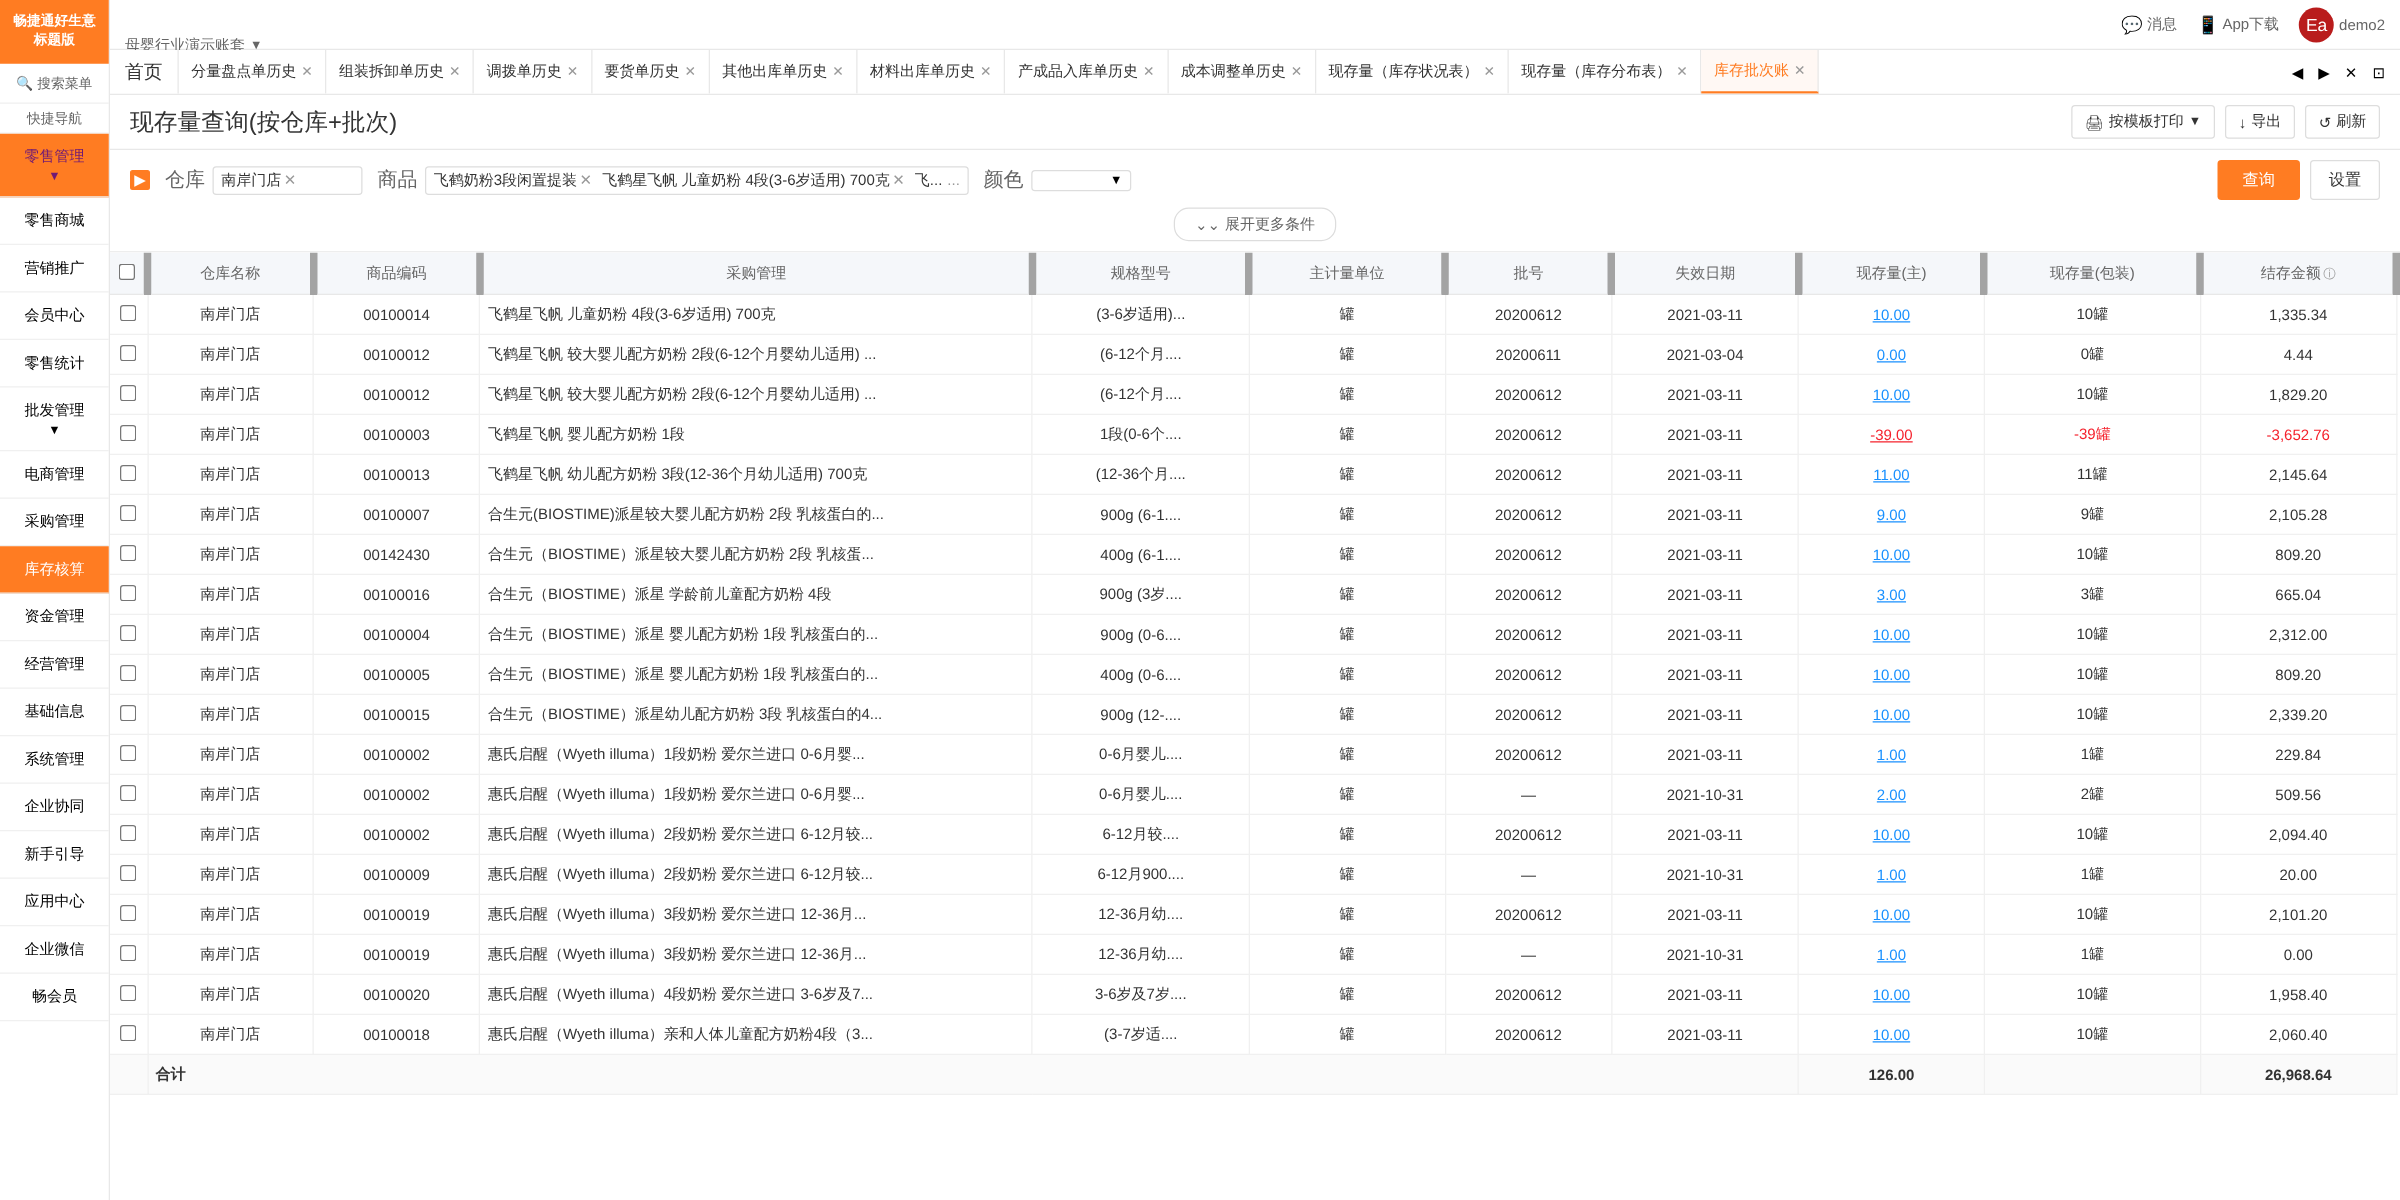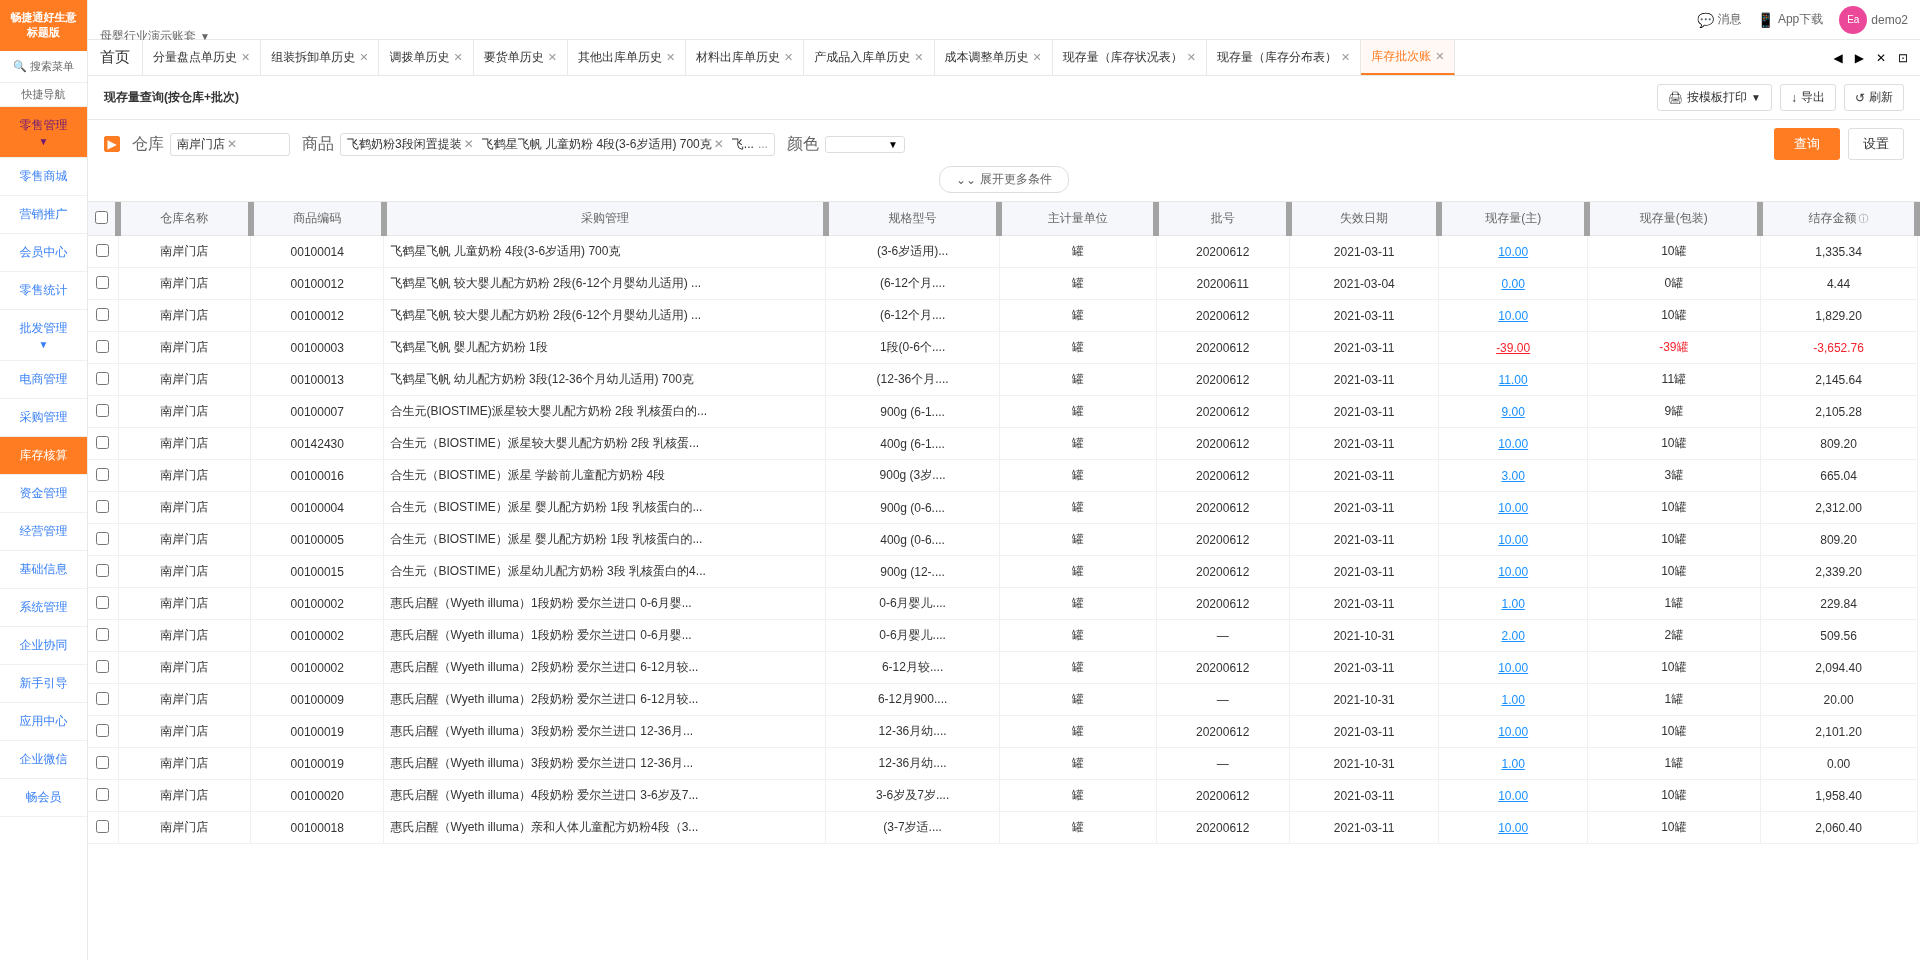--- a/index.html
+++ b/index.html
@@ -36,21 +36,21 @@
       font-size: 11px;
       color: #666;
       text-align: center;
       cursor: pointer;
       border-bottom: 1px solid #f0f0f0;
     }
     .sidebar-menu-item {
       padding: 10px 4px;
       text-align: center;
       font-size: 12px;
-      color: #3b82f6;
+      color: #000000;
       cursor: pointer;
       border-bottom: 1px solid #f0f0f0;
       display: flex;
       flex-direction: column;
       align-items: center;
       gap: 2px;
     }
     .sidebar-menu-item.active {
       background: #ff7c22;
       color: #fff;
@@ -97,26 +97,26 @@
       display: flex;
       align-items: center;
       gap: 16px;
       font-size: 12px;
       color: #666;
     }
     .topbar-right .user-avatar {
       width: 28px;
       height: 28px;
       border-radius: 50%;
-      background: #ec4899;
+      background: #b91c1c;
       color: #fff;
       display: flex;
       align-items: center;
       justify-content: center;
-      font-size: 10px;
+      font-size: 14px;
     }
 
     
     .tabbar {
       background: #fff;
       border-bottom: 1px solid #e8e8e8;
       display: flex;
       align-items: center;
       overflow: hidden;
       flex-shrink: 0;
@@ -179,22 +179,22 @@
     .page-header {
       background: #fff;
       padding: 8px 16px;
       display: flex;
       align-items: center;
       justify-content: space-between;
       border-bottom: 1px solid #e8e8e8;
       flex-shrink: 0;
     }
     .page-title {
-      font-size: 12px;
-      font-weight: bold;
+      font-size: 19px;
+      font-weight: normal;
       color: #333;
     }
     .page-header-actions {
       display: flex;
       align-items: center;
       gap: 8px;
     }
     .btn-template {
       display: flex;
       align-items: center;
@@ -876,18 +876,25 @@
     <td>00100018</td>
     <td class="td-name" title="惠氏启醒（Wyeth illuma）亲和人体儿童配方奶粉4段（3...">惠氏启醒（Wyeth illuma）亲和人体儿童配方奶粉4段（3...</td>
     <td>(3-7岁适....</td>
     <td>罐</td>
     <td>20200612</td>
     <td>2021-03-11</td>
     <td><span style="" class="td-link">10.00</span></td>
     <td style="">10罐</td>
     <td style="">2,060.40</td>
   </tr>
+            <tr class="summary-row">
+  <td></td>
+  <td colspan="7" style="text-align:left;font-weight:bold;">合计</td>
+  <td style="font-weight:bold;">126.00</td>
+  <td></td>
+  <td style="font-weight:bold;">26,968.64</td>
+</tr>
           </tbody>
       </table>
     </div>
 
   </div>
 </div>
 
 </body></html>

